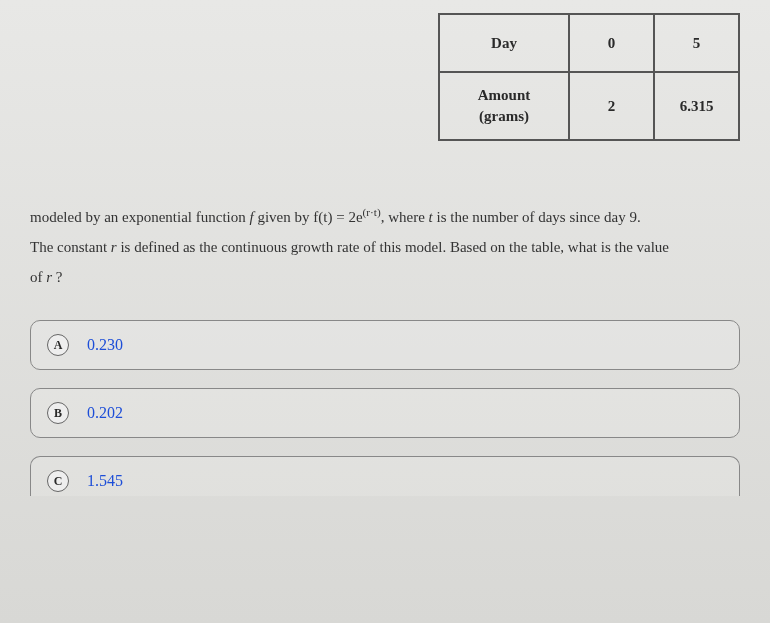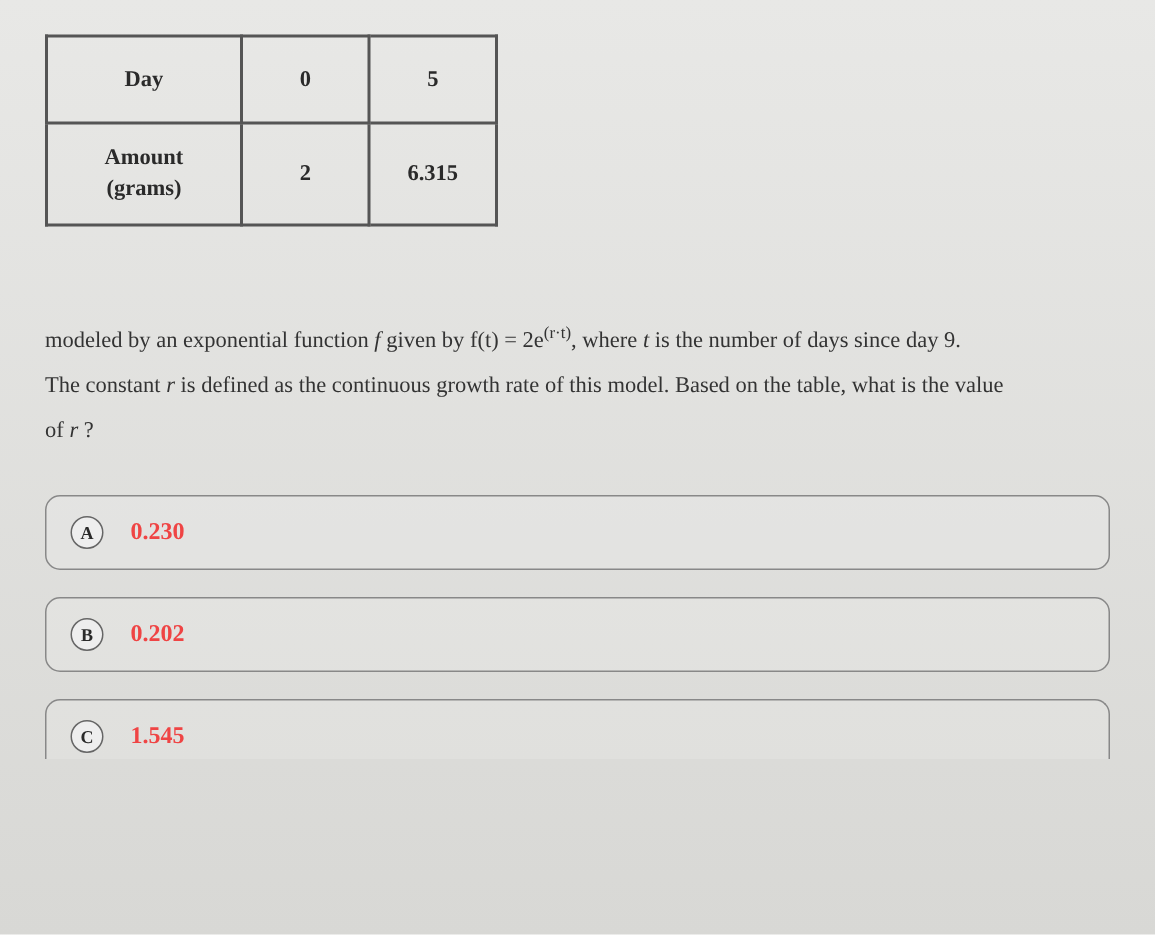--- a/index.html
+++ b/index.html
@@ -7,22 +7,22 @@
       width: 770px;
       height: 623px;
       background: linear-gradient(to bottom, #e8e8e6 0%, #d8d8d5 100%);
       font-family: Georgia, 'Times New Roman', serif;
       color: #2a2a2a;
       padding: 10px 30px;
       overflow: hidden;
     }
     .table-wrap {
       display: flex;
-      justify-content: flex-start;
-      margin-top: 13px;
+      justify-content: flex-end;
+      margin-top: 3px;
       margin-bottom: 30px;
     }
     table {
       border-collapse: collapse;
       background: transparent;
     }
     td {
       border: 2px solid #555;
       text-align: center;
       vertical-align: middle;
@@ -72,22 +72,21 @@
       align-items: center;
       justify-content: center;
       font-size: 12px;
       font-weight: bold;
       margin-right: 18px;
       background: #eee;
       flex-shrink: 0;
     }
     .choice-text {
       font-size: 16px;
-      color: #ef4444;
-      font-weight: bold;
+      color: #1d4ed8;
     }
   </style>
 </head>
 <body>
 
 <div class="table-wrap">
   <table>
     <tbody>
         <tr>
       <td class="col-label">Day</td>

